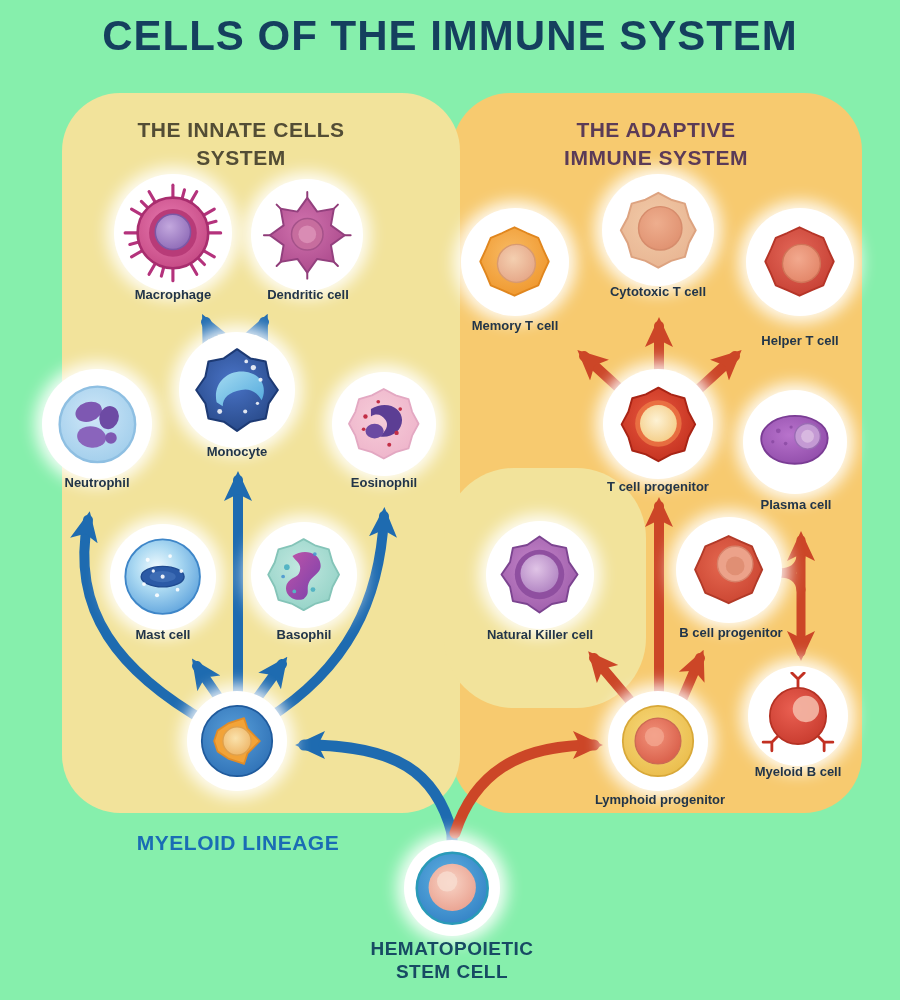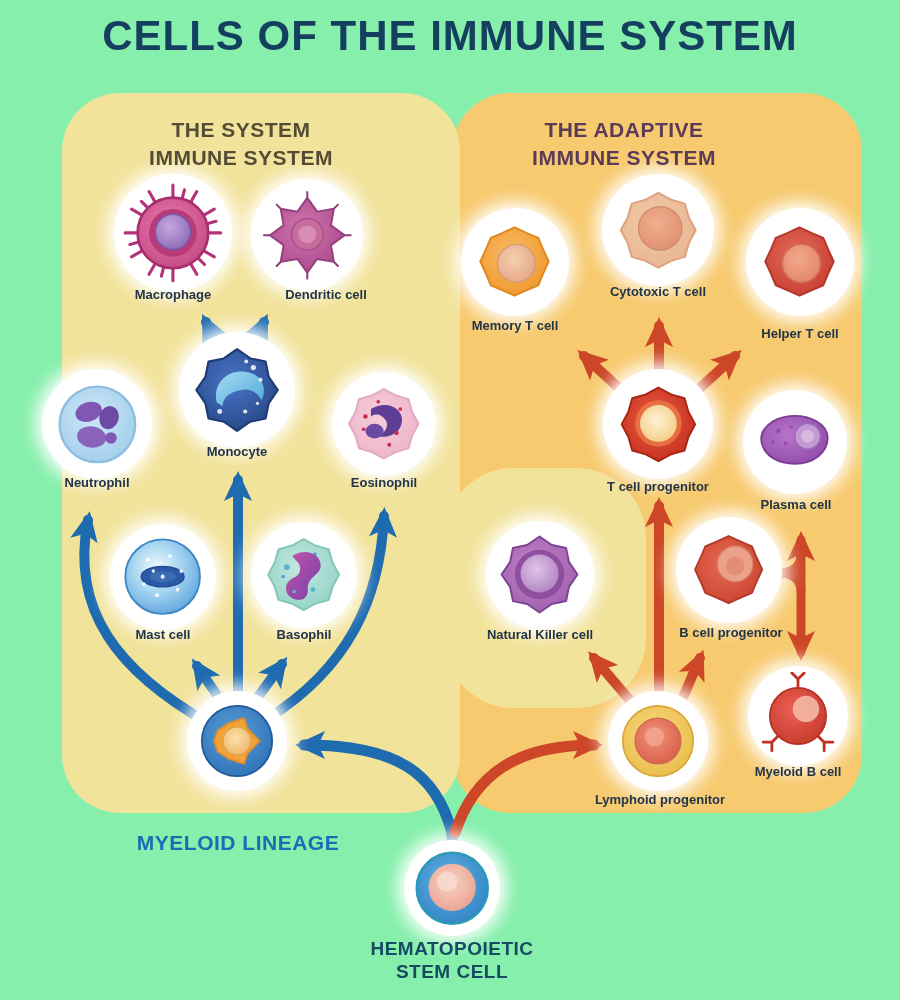--- a/index.html
+++ b/index.html
@@ -7,21 +7,21 @@
          font-family:Liberation Sans, sans-serif;}
   .title{position:absolute;top:12px;left:0;width:100%;text-align:center;z-index:4;
          font-size:42px;font-weight:bold;letter-spacing:1px;color:var(--title_text);}
   .panel{position:absolute;z-index:0;}
   .panel.adaptive{left:452px;top:93px;width:410px;height:720px;border-radius:58px;background:var(--adaptive_bg);}
   .panel.innate{left:62px;top:93px;width:398px;height:720px;border-radius:58px;background:var(--innate_bg);}
   .panel.bulge{left:444px;top:468px;width:202px;height:240px;border-radius:70px;background:var(--innate_bg);}
   .hdr{position:absolute;z-index:3;transform:translateX(-50%);text-align:center;
        font-weight:bold;font-size:21px;line-height:1.32;letter-spacing:.5px;}
   .hdr.innate-h{left:241px;top:116px;width:220px;color:var(--innate_header_text);}
-  .hdr.adaptive-h{left:624px;top:116px;width:225px;color:var(--adaptive_header_text);}
+  .hdr.adaptive-h{left:656px;top:116px;width:225px;color:var(--adaptive_header_text);}
   .arrows{position:absolute;left:0;top:0;z-index:1;pointer-events:none;}
   .cell{position:absolute;z-index:2;transform:translate(-50%,-50%);border-radius:50%;background:#fff;
         box-shadow:0 0 16px 7px rgba(255,255,255,.9);}
   .cell svg{position:absolute;inset:6%;width:88%;height:88%;}
   .lbl{position:absolute;z-index:3;transform:translateX(-50%);text-align:center;
        font-weight:bold;font-size:13px;line-height:1.2;color:var(--cell_label_text);}
   .lineage{position:absolute;z-index:3;transform:translateX(-50%);font-weight:bold;
            font-size:21px;letter-spacing:.5px;white-space:nowrap;}
   .lineage.myeloid{left:238px;top:831px;color:var(--myeloid_lineage_text);}
   .lineage.lymphoid{left:662px;top:831px;color:var(--lymphoid_lineage_text);}
@@ -153,21 +153,21 @@
 </svg>
 
 <div class="stage">
 
   <div class="title">CELLS OF THE IMMUNE SYSTEM</div>
 
   <div class="panel adaptive"></div>
   <div class="panel innate"></div>
   <div class="panel bulge"></div>
 
-  <div class="hdr innate-h">THE SYSTEM IMMUNE SYSTEM</div>
+  <div class="hdr innate-h">THE INNATE CELLS SYSTEM</div>
   <div class="hdr adaptive-h">THE ADAPTIVE IMMUNE SYSTEM</div>
 
   <svg class="arrows" width="900" height="1000" viewBox="0 0 900 1000">
     <defs>
       <marker id="mB" markerUnits="userSpaceOnUse" markerWidth="30" markerHeight="30" refX="21" refY="15" orient="auto">
         <path d="M0,1 L30,15 L0,29 L7,15 Z" fill="var(--myeloid_arrow)"></path>
       </marker>
       <marker id="mR" markerUnits="userSpaceOnUse" markerWidth="30" markerHeight="30" refX="21" refY="15" orient="auto">
         <path d="M0,1 L30,15 L0,29 L7,15 Z" fill="var(--lymphoid_arrow)"></path>
       </marker>
@@ -410,29 +410,29 @@
 
   <div class="cell" style="left:452px;top:888px;width:96px;height:96px">
     <svg viewBox="0 0 100 100">
       <circle cx="50" cy="50" r="42" fill="url(#gHsc)" stroke="#2a9ab8" stroke-width="3"></circle>
       <circle cx="50" cy="49" r="28" fill="url(#gHscN)"></circle>
       <circle cx="44" cy="42" r="12" fill="#f8dcd0" opacity="0.8"></circle>
     </svg>
   </div>
 
   <div class="lbl" style="left:173px;top:287px;width:160px">Macrophage</div>
-  <div class="lbl" style="left:326px;top:287px;width:100px">Dendritic cell</div>
+  <div class="lbl" style="left:308px;top:287px;width:100px">Dendritic cell</div>
   <div class="lbl" style="left:237px;top:444px;width:140px">Monocyte</div>
   <div class="lbl" style="left:97px;top:475px;width:140px">Neutrophil</div>
   <div class="lbl" style="left:384px;top:475px;width:140px">Eosinophil</div>
   <div class="lbl" style="left:163px;top:627px;width:130px">Mast cell</div>
   <div class="lbl" style="left:304px;top:627px;width:130px">Basophil</div>
   <div class="lbl" style="left:515px;top:318px;width:170px">Memory T cell</div>
   <div class="lbl" style="left:658px;top:284px;width:190px">Cytotoxic T cell</div>
-  <div class="lbl" style="left:800px;top:326px;width:160px">Helper T cell</div>
+  <div class="lbl" style="left:800px;top:333px;width:160px">Helper T cell</div>
   <div class="lbl" style="left:658px;top:479px;width:200px">T cell progenitor</div>
   <div class="lbl" style="left:796px;top:497px;width:140px">Plasma cell</div>
   <div class="lbl" style="left:540px;top:627px;width:150px">Natural Killer cell</div>
   <div class="lbl" style="left:731px;top:625px;width:200px">B cell progenitor</div>
   <div class="lbl" style="left:798px;top:764px;width:170px">Myeloid B cell</div>
   <div class="lbl hsc-lbl" style="left:452px;top:938px;width:190px">HEMATOPOIETIC STEM CELL</div>
   <div class="lbl" style="left:660px;top:792px;width:230px">Lymphoid progenitor</div>
 
   <div class="lineage myeloid">MYELOID LINEAGE</div>
 

